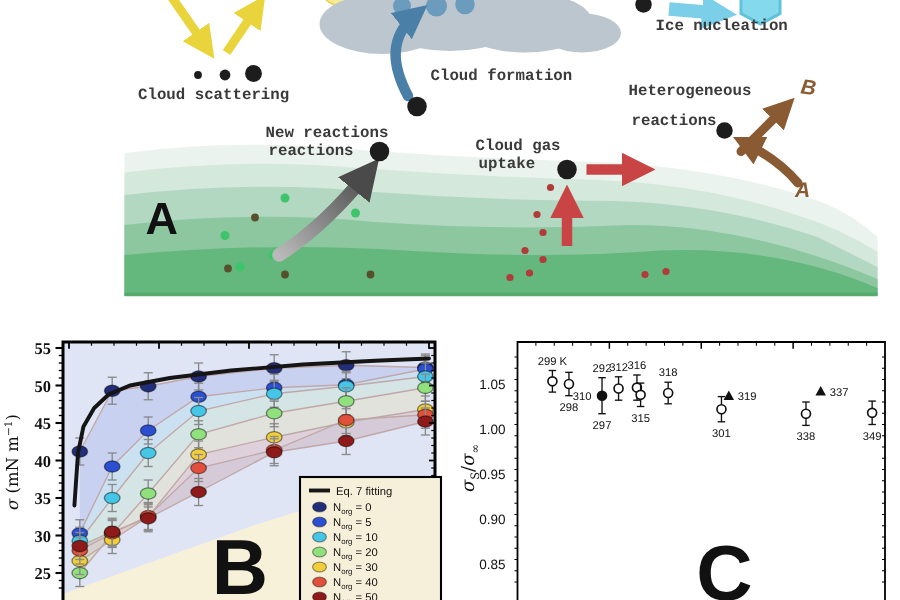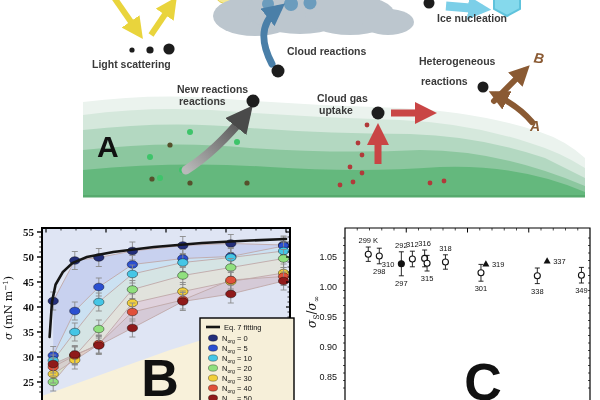--- a/index.html
+++ b/index.html
@@ -1,20 +1,20 @@
 <!DOCTYPE html>
 <html><head>
 <meta charset="utf-8">
 <style>
   html,body{margin:0;padding:0;background:#fff;}
   .screen{position:relative;width:600px;height:400px;background:#ffffff;overflow:hidden;
           font-family:"Liberation Sans",sans-serif;}
   .panelA{position:absolute;left:0;top:0;width:600px;height:200px;}
   .panelA svg{position:absolute;left:0;top:0;}
-  .illoLbl{position:absolute;font-size:10.5px;font-weight:600;color:#3a3a3a;line-height:11px;white-space:nowrap;}
+  .illoLbl{position:absolute;font-size:10.5px;font-weight:600;color:#3a3a3a;line-height:11px;white-space:nowrap;font-family:Liberation Mono, monospace;}
   .routeLbl{position:absolute;font-size:14px;font-weight:700;color:#8a5a33;font-style:italic;}
   .bigA{position:absolute;font-size:30px;font-weight:900;color:#111;}
   .chart{position:absolute;width:300px;height:200px;}
   #chartB{left:0;top:200px;}
   #chartC{left:300px;top:200px;}
 </style>
 </head>
 <body>
 
 <div class="screen">
@@ -125,22 +125,22 @@
         <path d="M378,164 L378,132" stroke="#c94545" stroke-width="7" fill="none" marker-end="url(#hR)"></path>
       </g>
 
       <g>
         <circle cx="483" cy="87" r="5.5" fill="#1d1d1d"></circle>
         <path d="M494,101 L524,71" stroke="#8a5a33" stroke-width="6" fill="none" stroke-linecap="round" marker-end="url(#hBr)"></path>
         <path d="M532,122 C522,110 510,102 496,95" stroke="#8a5a33" stroke-width="6" fill="none" stroke-linecap="round" marker-end="url(#hBr)"></path>
       </g>
     </svg>
 
-    <div class="illoLbl" style="left:92px;top:59px">Light scattering</div>
-    <div class="illoLbl" style="left:287px;top:46px">Cloud reactions</div>
+    <div class="illoLbl" style="left:92px;top:59px">Cloud scattering</div>
+    <div class="illoLbl" style="left:287px;top:46px">Cloud formation</div>
     <div class="illoLbl" style="left:437px;top:13px">Ice nucleation</div>
     <div class="illoLbl" style="left:177px;top:84px">New reactions</div>
     <div class="illoLbl" style="left:179px;top:96px">reactions</div>
     <div class="illoLbl" style="left:317px;top:93px">Cloud gas</div>
     <div class="illoLbl" style="left:319px;top:105px">uptake</div>
     <div class="illoLbl" style="left:419px;top:56px">Heterogeneous</div>
     <div class="illoLbl" style="left:421px;top:76px">reactions</div>
     <div class="routeLbl" style="left:534px;top:50px;transform:rotate(8deg)">B</div>
     <div class="routeLbl" style="left:530px;top:118px">A</div>
     <div class="bigA" style="left:97px;top:130px">A</div>

